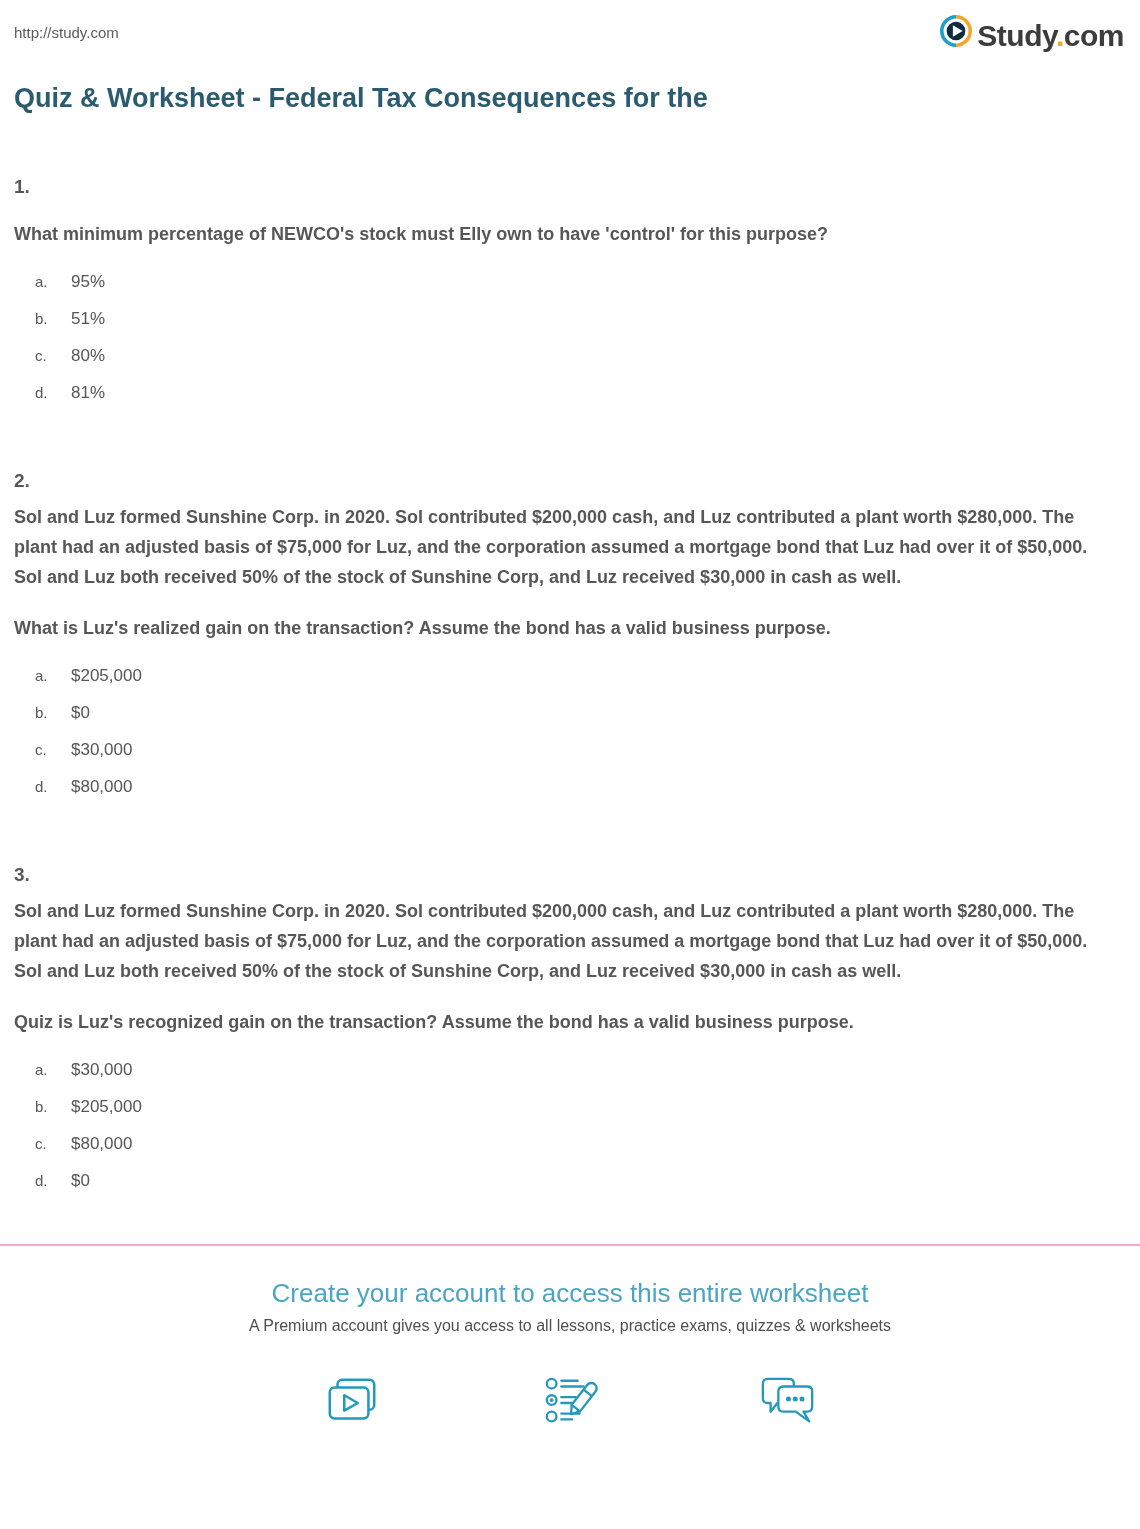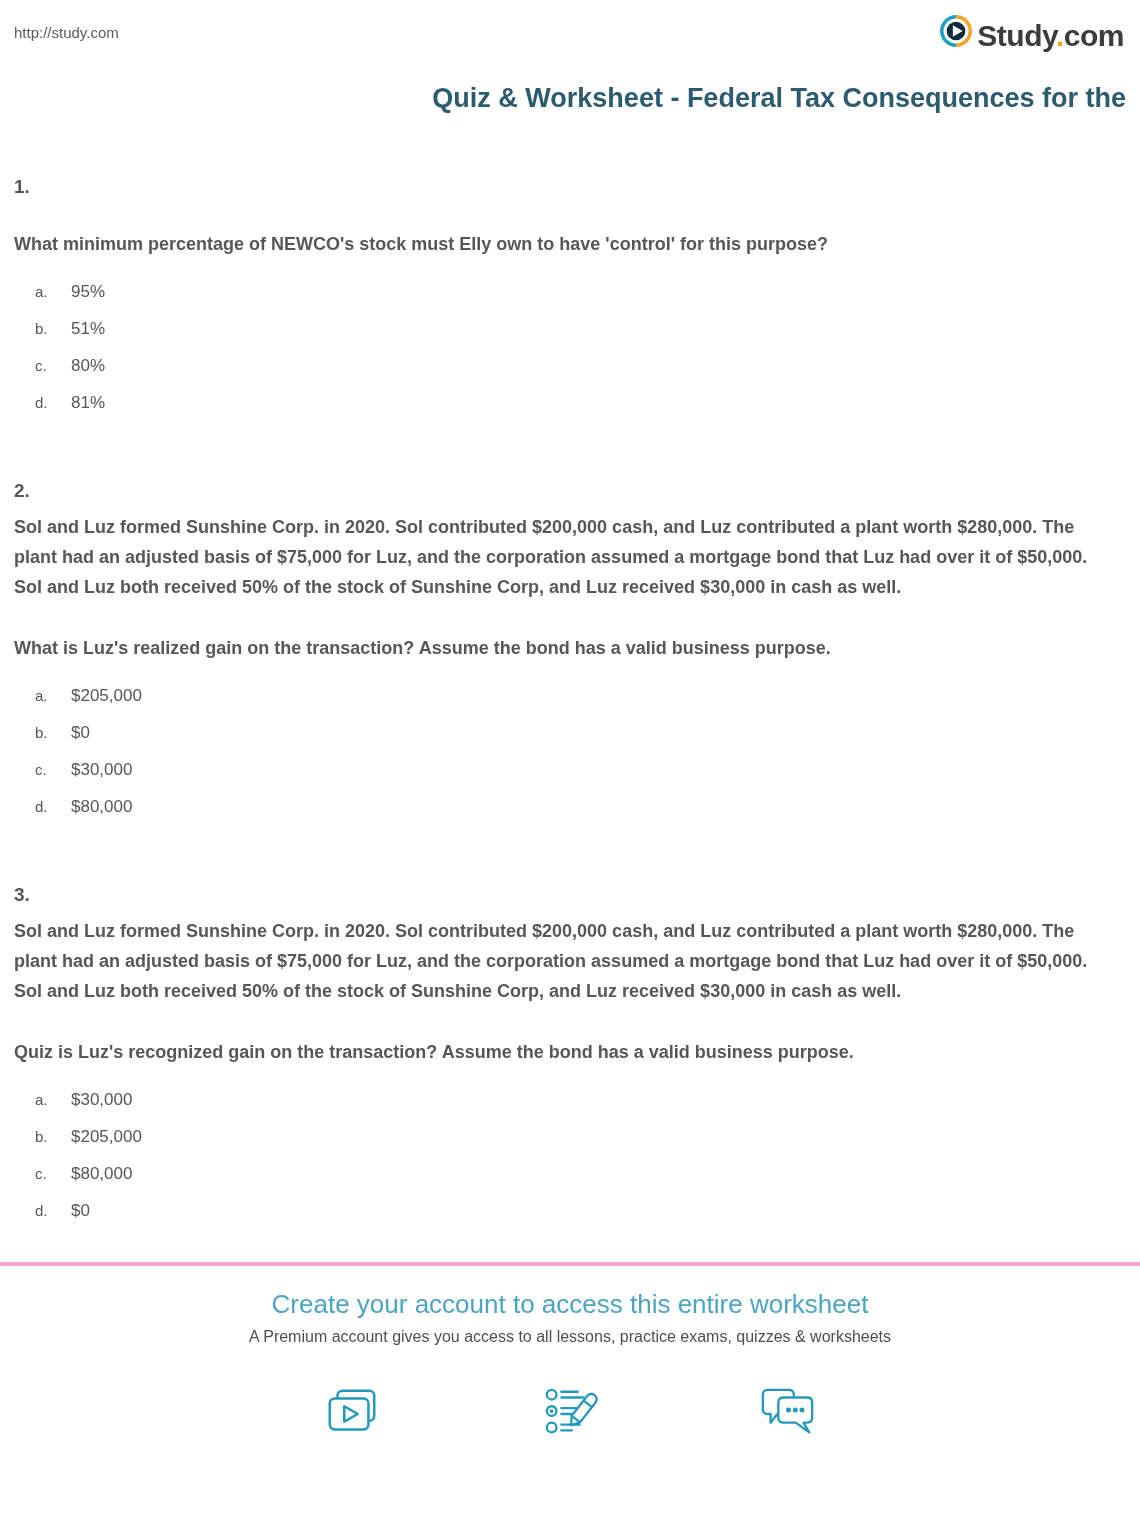--- a/index.html
+++ b/index.html
@@ -14,36 +14,36 @@
     display: flex; justify-content: space-between; align-items: center;
     padding: 10px 16px 0 14px; height: 52px;
   }
   .page-url { font-size: 15px; color: #5c5c5c; padding-top: 2px; }
   .logo { display: flex; align-items: center; gap: 5px; cursor: pointer; }
   .logo-text { font-size: 30px; font-weight: bold; color: #3c3c3c; letter-spacing: -0.5px; margin-top: 10px; }
   .logo-text .dot { color: #f5a529; }
   
   .page-title {
     margin: 26px 14px 16px 14px;
-    font-size: 27px; font-weight: bold; color: #2b5b6e; line-height: 40px; text-align: right;
+    font-size: 27px; font-weight: bold; color: #2b5b6e; line-height: 40px;
   }
   
   .quiz { margin: 0 14px; }
   .question-block { margin-top: 58px; }
   .q-number { font-size: 19px; font-weight: bold; color: #575757; }
   .q-prompt { margin-top: 10px; font-size: 18px; font-weight: bold; color: #575757; line-height: 30px; max-width: 1106px; }
-  .q-question { margin-top: 32px; font-size: 18px; font-weight: bold; color: #575757; line-height: 28px; }
+  .q-question { margin-top: 22px; font-size: 18px; font-weight: bold; color: #575757; line-height: 28px; }
   .options { margin-top: 16px; }
   .option { display: flex; align-items: baseline; padding: 8px 0 9px 21px; }
   .option-letter { width: 36px; font-size: 15px; color: #565656; }
   .option-text { font-size: 17px; color: #565656; }
   
   .cta {
-    margin-top: 32px; border-top: 4px solid #f9a8d4;
-    padding-top: 23px; text-align: center;
+    margin-top: 44px; border-top: 2px solid #f9a8d4;
+    padding-top: 32px; text-align: center;
   }
   .cta-heading { font-size: 26px; font-weight: normal; color: #4ca4c4; cursor: pointer; }
   .cta-subheading { margin-top: 8px; font-size: 16px; color: #4f4f4f; text-align: center; }
   .features { display: flex; justify-content: center; margin-top: 36px; }
   .feature { width: 218px; text-align: center; }
   .feature-icon { height: 62px; display: flex; align-items: center; justify-content: center; }
   svg { display: block; }
 </style>
 </head>
 <body>

